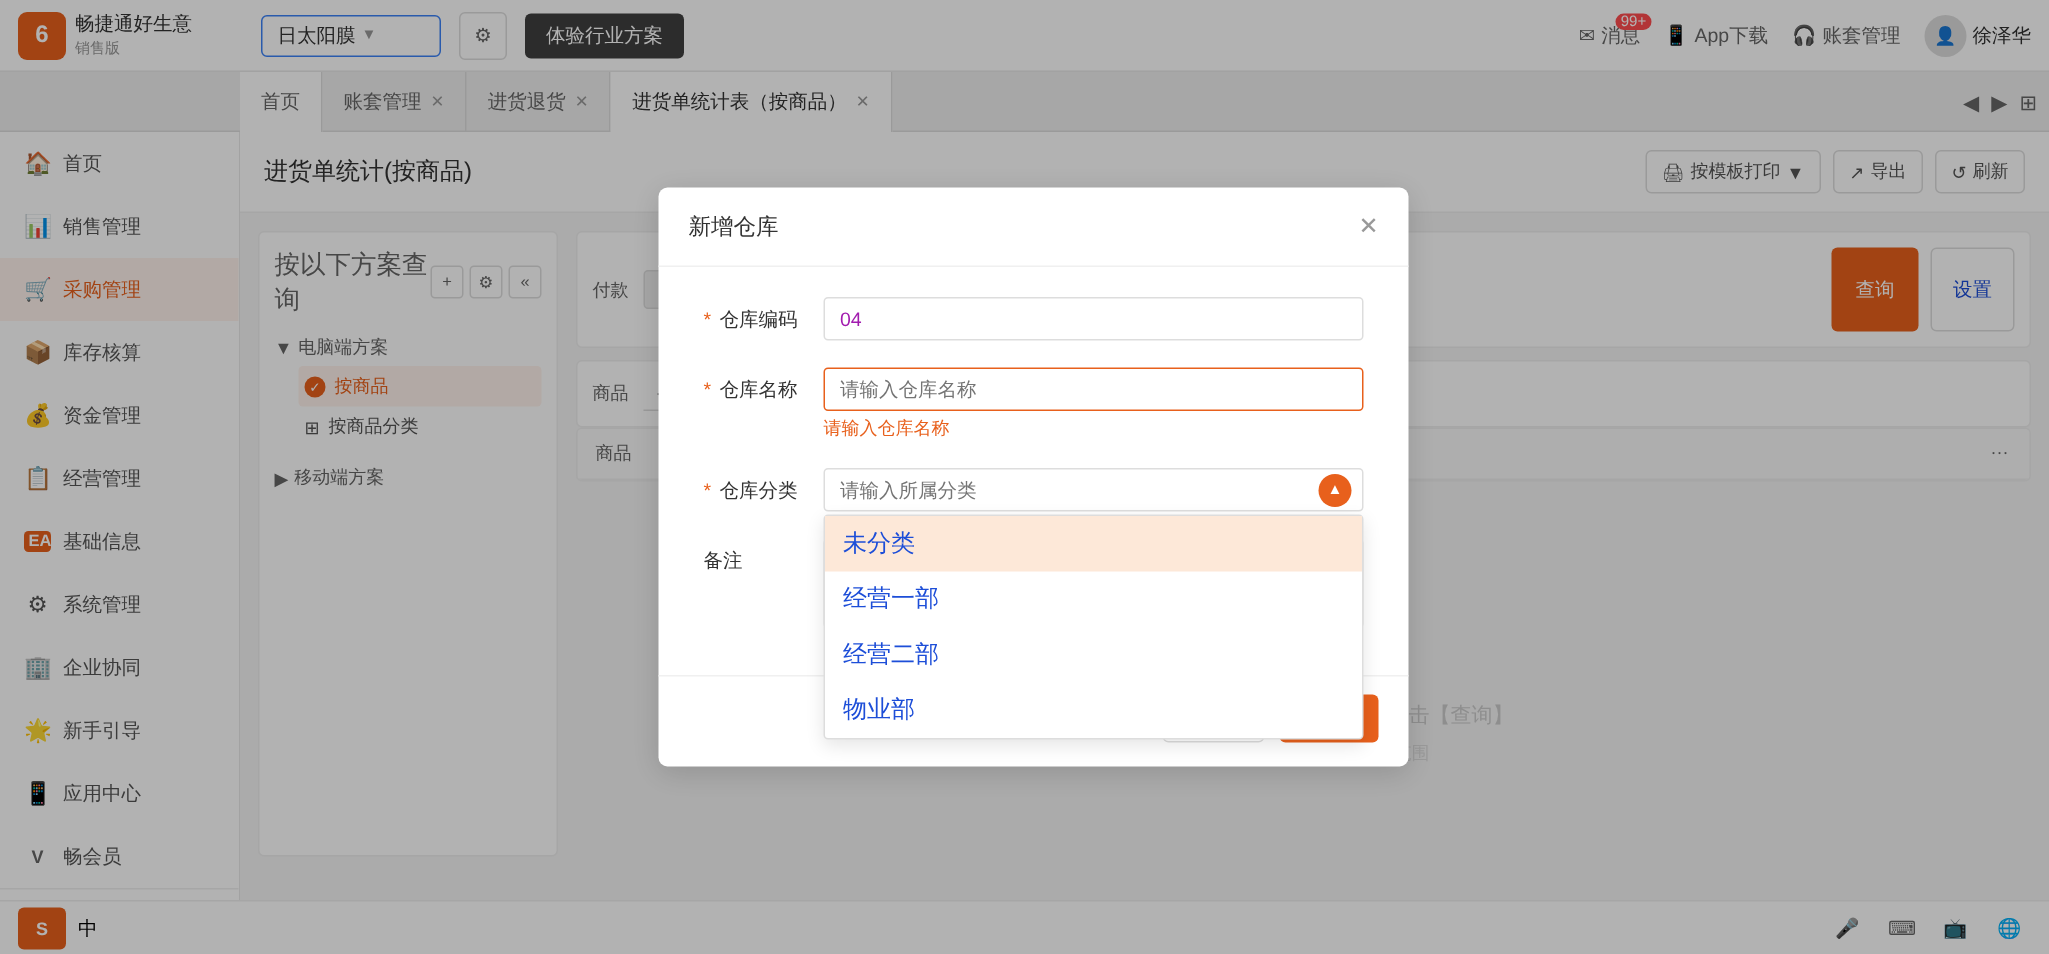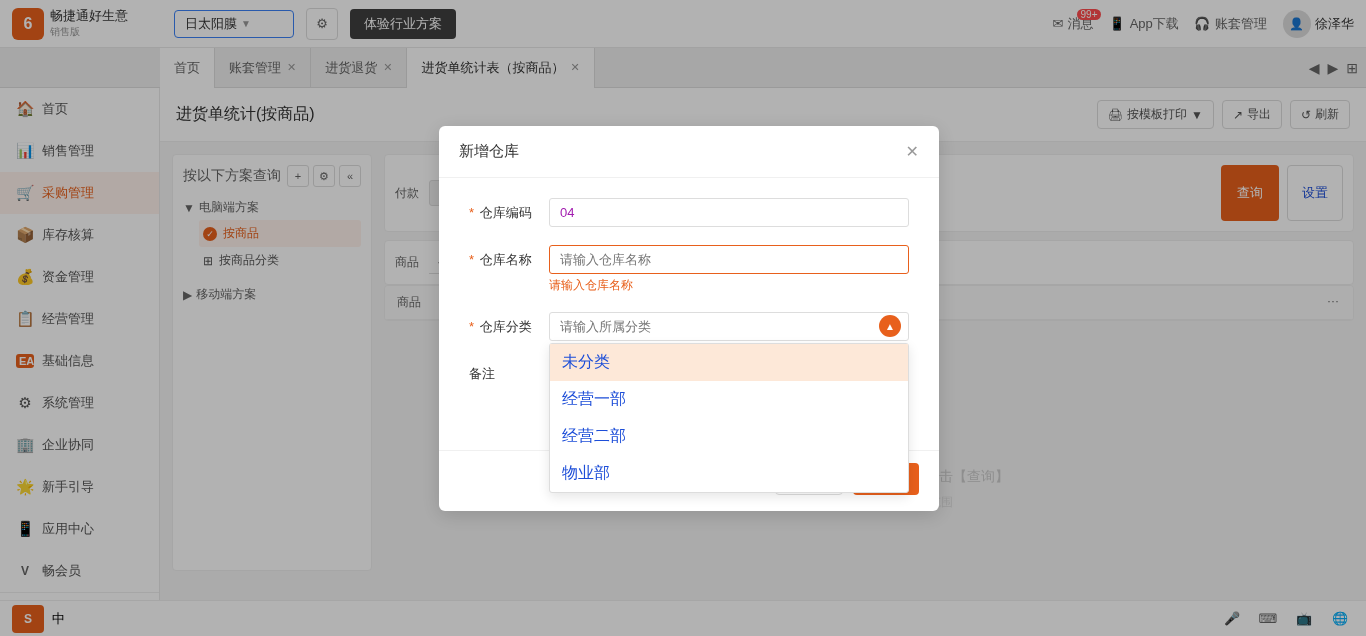--- a/index.html
+++ b/index.html
@@ -112,21 +112,21 @@
       cursor: pointer; color: #555; font-size: 12px; background: #fff;
     }
 
     
     .content-body { display: flex; padding: 12px; gap: 12px; }
     .left-panel {
       width: 200px; background: #fff; border-radius: 4px;
       border: 1px solid #eee; padding: 10px;
     }
     .panel-header { display: flex; align-items: center; justify-content: space-between; margin-bottom: 8px; }
-    .panel-title { font-size: 14px; color: #666; }
+    .panel-title { font-size: 17px; color: #666; }
     .panel-actions { display: flex; gap: 4px; }
     .panel-btn { width: 22px; height: 22px; display: flex; align-items: center; justify-content: center; border: 1px solid #ddd; border-radius: 3px; cursor: pointer; font-size: 11px; color: #666; }
     .tree-section { margin-bottom: 8px; }
     .tree-label { font-size: 12px; color: #666; padding: 4px 0; display: flex; align-items: center; gap: 4px; cursor: pointer; }
     .tree-child { padding-left: 16px; }
     .tree-child-item { display: flex; align-items: center; gap: 6px; padding: 5px 4px; font-size: 12px; cursor: pointer; border-radius: 3px; color: #555; }
     .tree-child-item.active { background: #fff3ec; color: #e8601c; }
     .tree-child-item .dot { width: 14px; height: 14px; border-radius: 50%; background: #e8601c; display: flex; align-items: center; justify-content: center; color: #fff; font-size: 9px; }
 
     .right-panel { flex: 1; }

